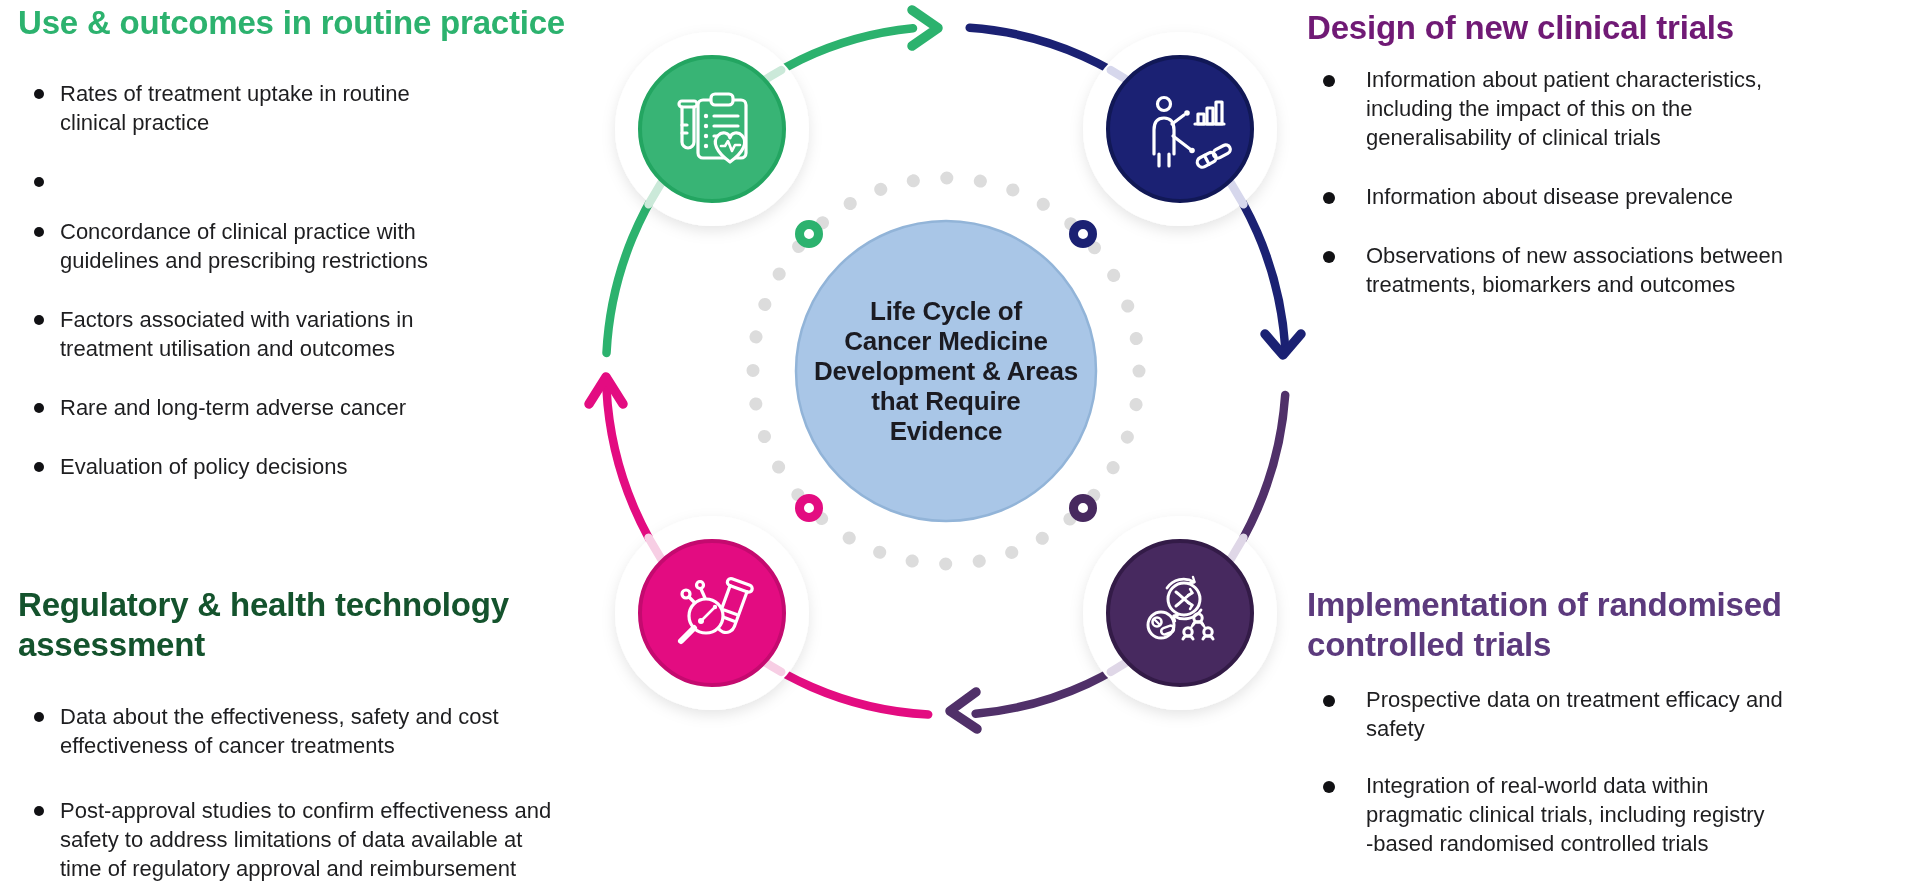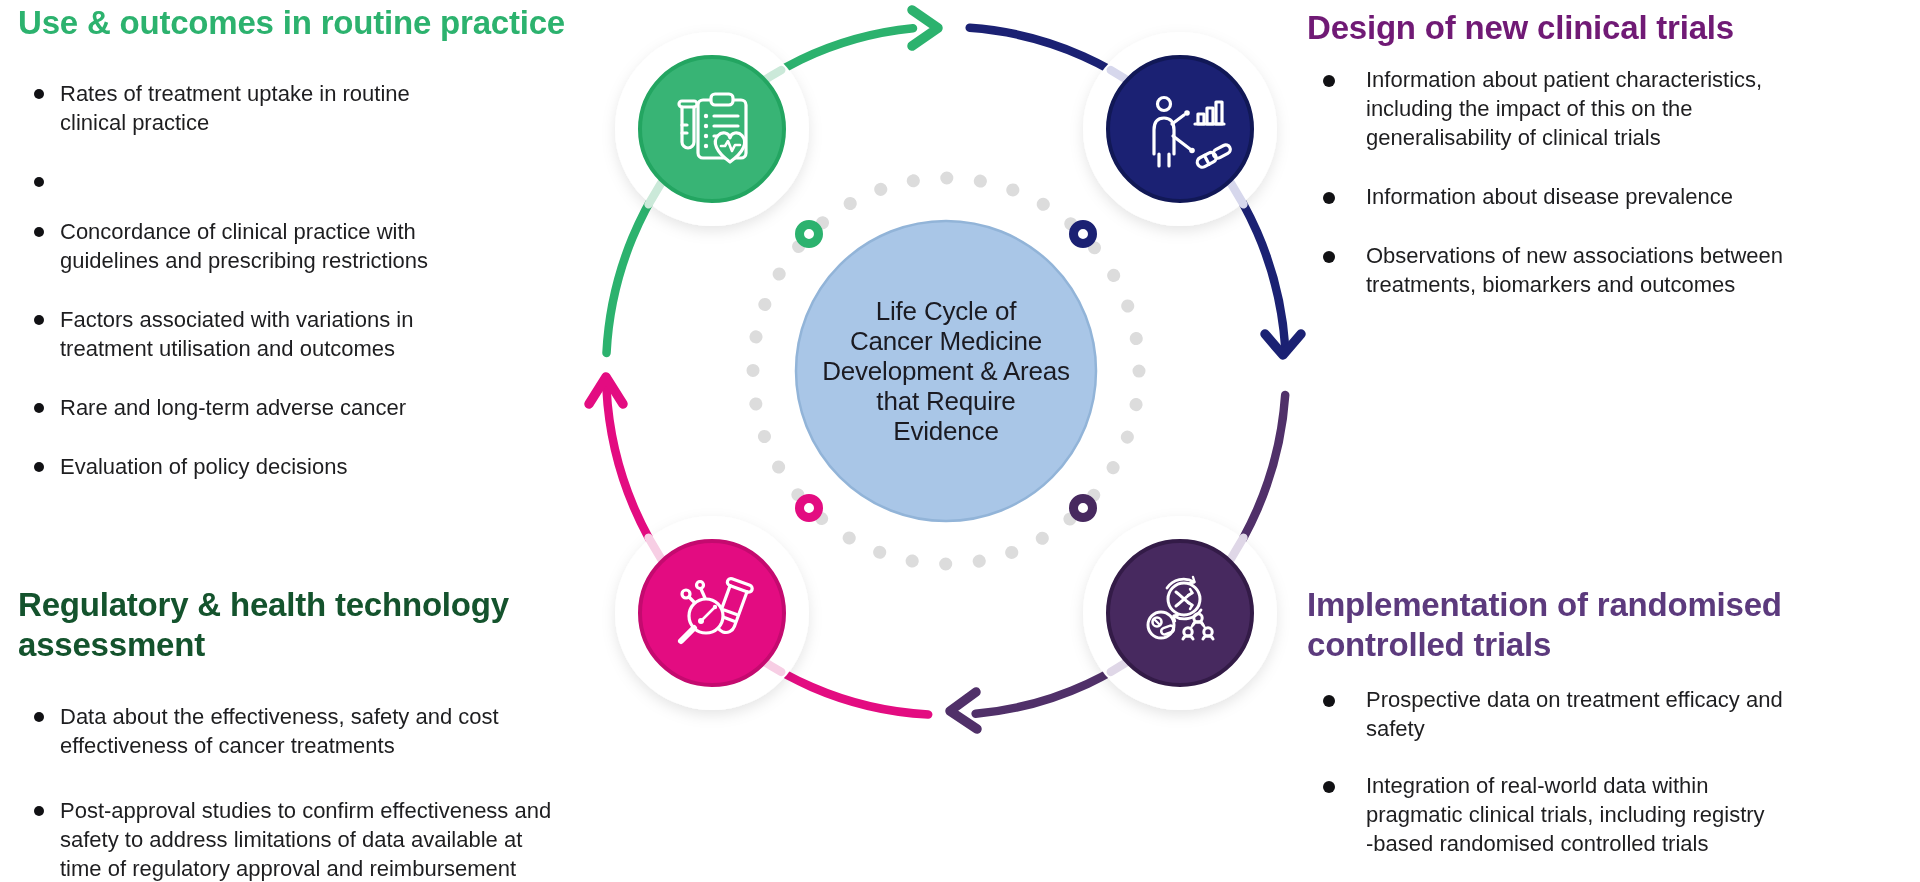--- a/index.html
+++ b/index.html
@@ -26,21 +26,21 @@
   .sec-impl ul.bullets li{margin-bottom:28px;}
   .bdot{
     flex:none;width:10px;height:10px;border-radius:50%;
     background:#111114;margin-top:10px;margin-right:16px;
   }
   .sec-design .bdot,.sec-impl .bdot{width:12px;height:12px;margin-right:31px;}
   #diagram-svg{position:absolute;left:0;top:0;}
   #center-label{
     position:absolute;left:786px;top:292px;width:320px;height:160px;
     display:flex;align-items:center;justify-content:center;text-align:center;
-    font-size:26px;font-weight:400;line-height:1.15;color:#1b1b22;
+    font-size:26px;font-weight:700;line-height:1.15;color:#1b1b22;
     white-space:pre-line;letter-spacing:-0.2px;
   }
 </style>
 </head>
 <body>
 
 <svg id="diagram-svg" width="1920" height="882" viewBox="0 0 1920 882">
   <defs>
     <filter id="softsh" x="-40%" y="-40%" width="180%" height="180%">
       <feDropShadow dx="0" dy="5" stdDeviation="7" flood-color="#000000" flood-opacity="0.10"></feDropShadow>

